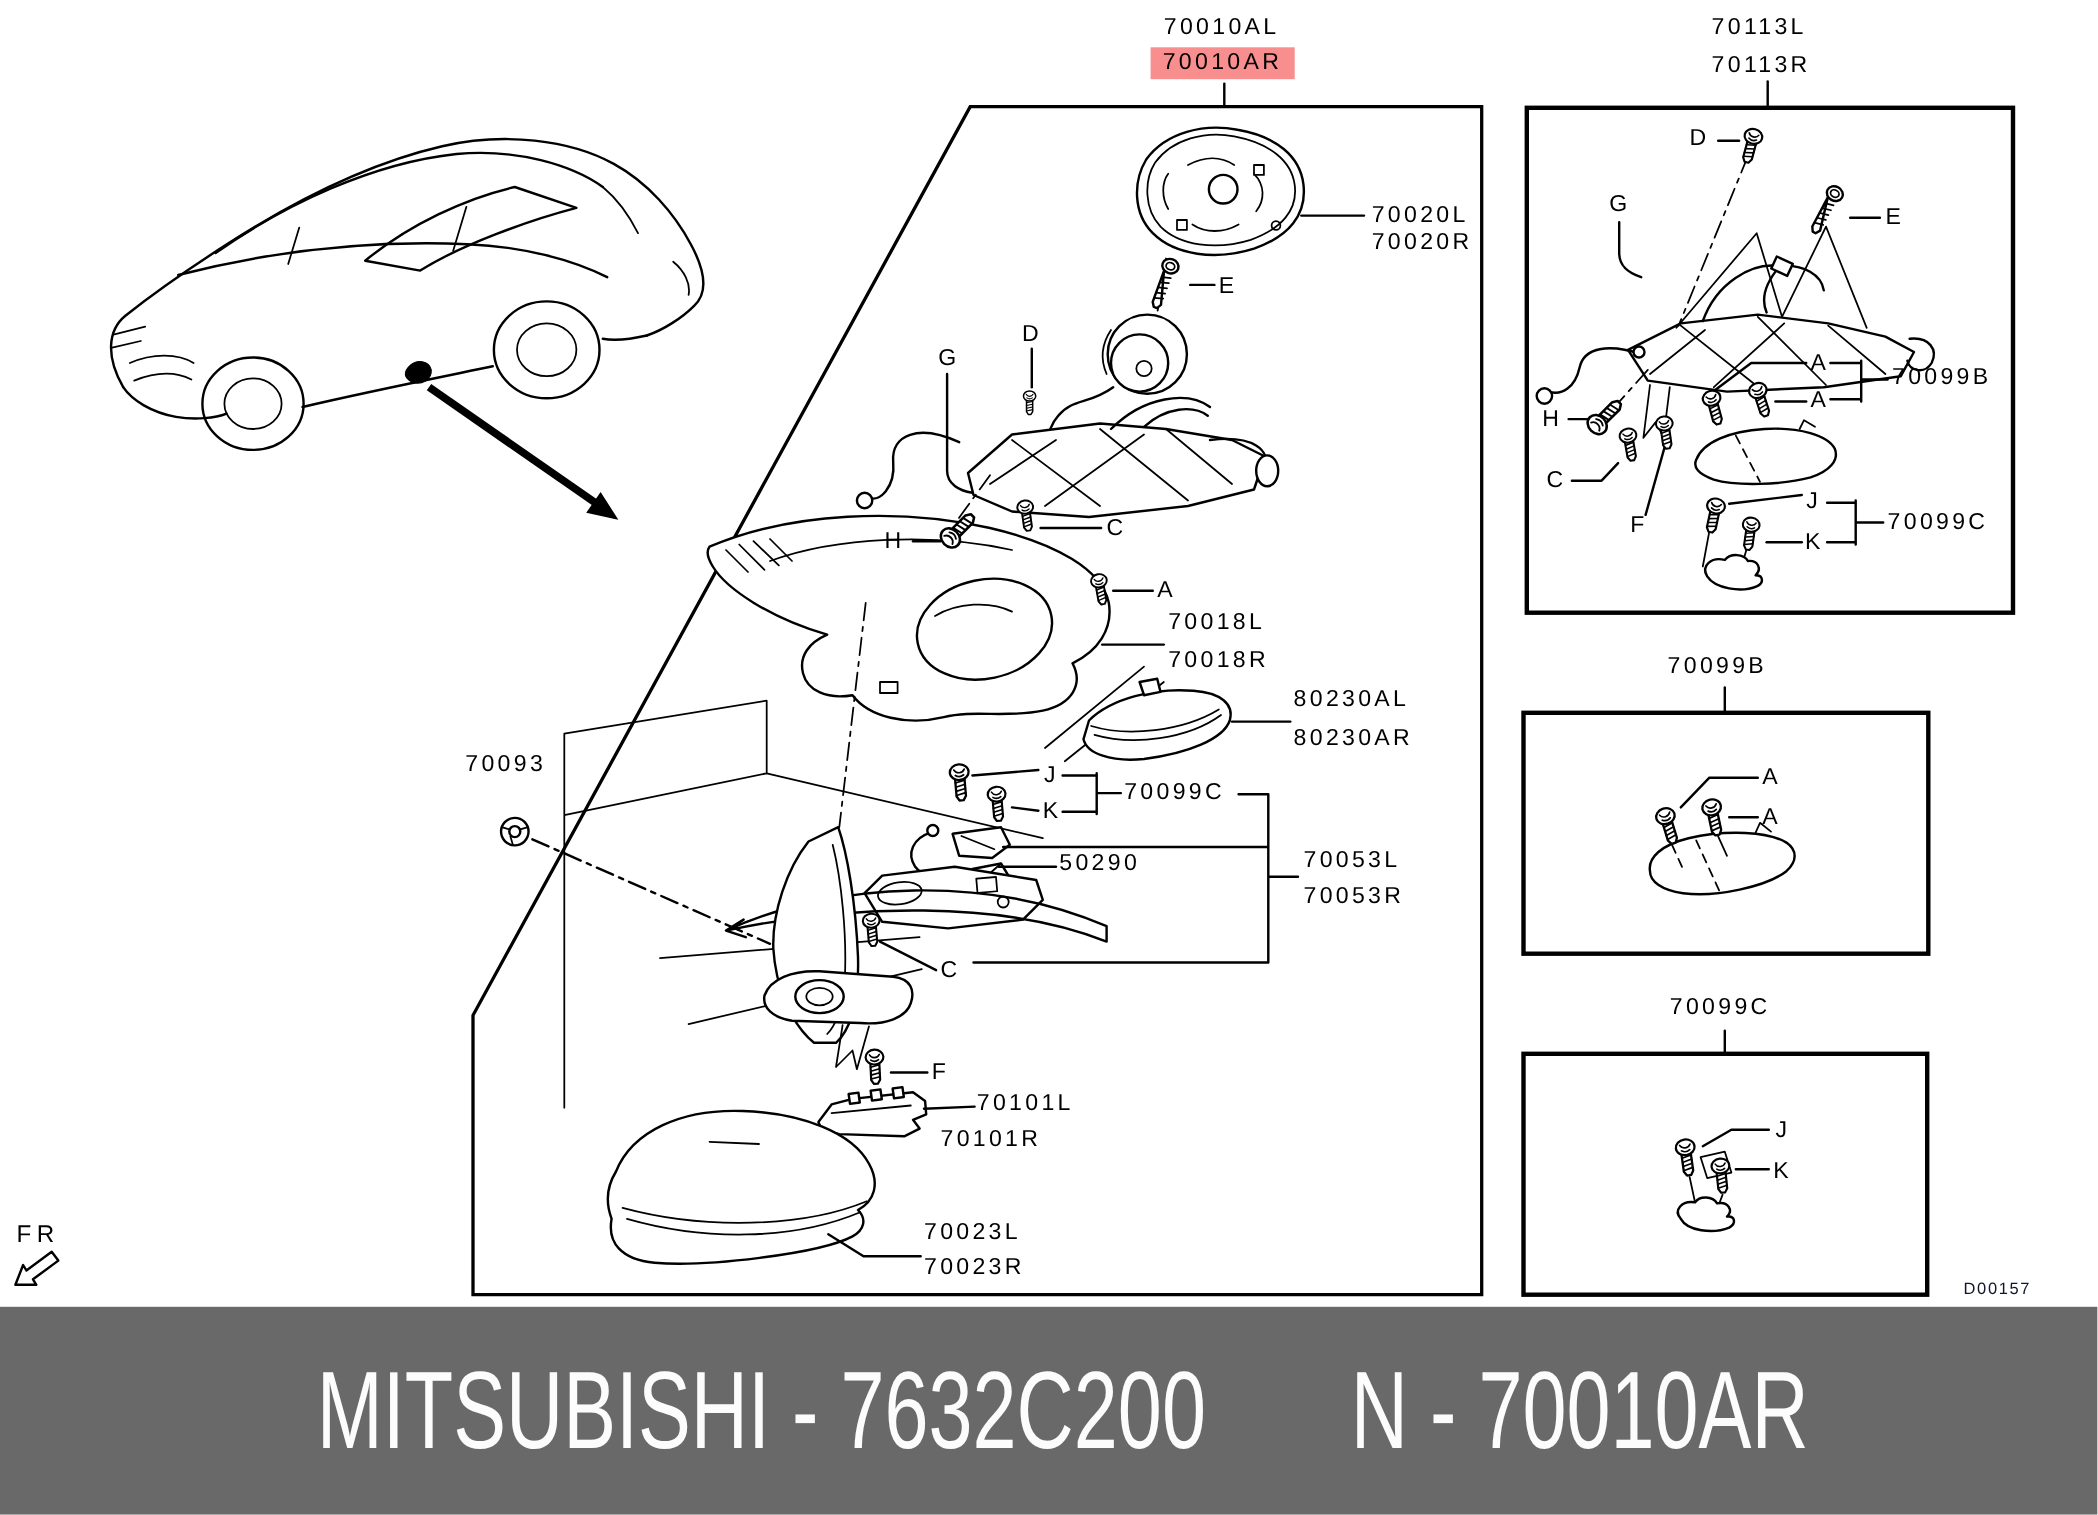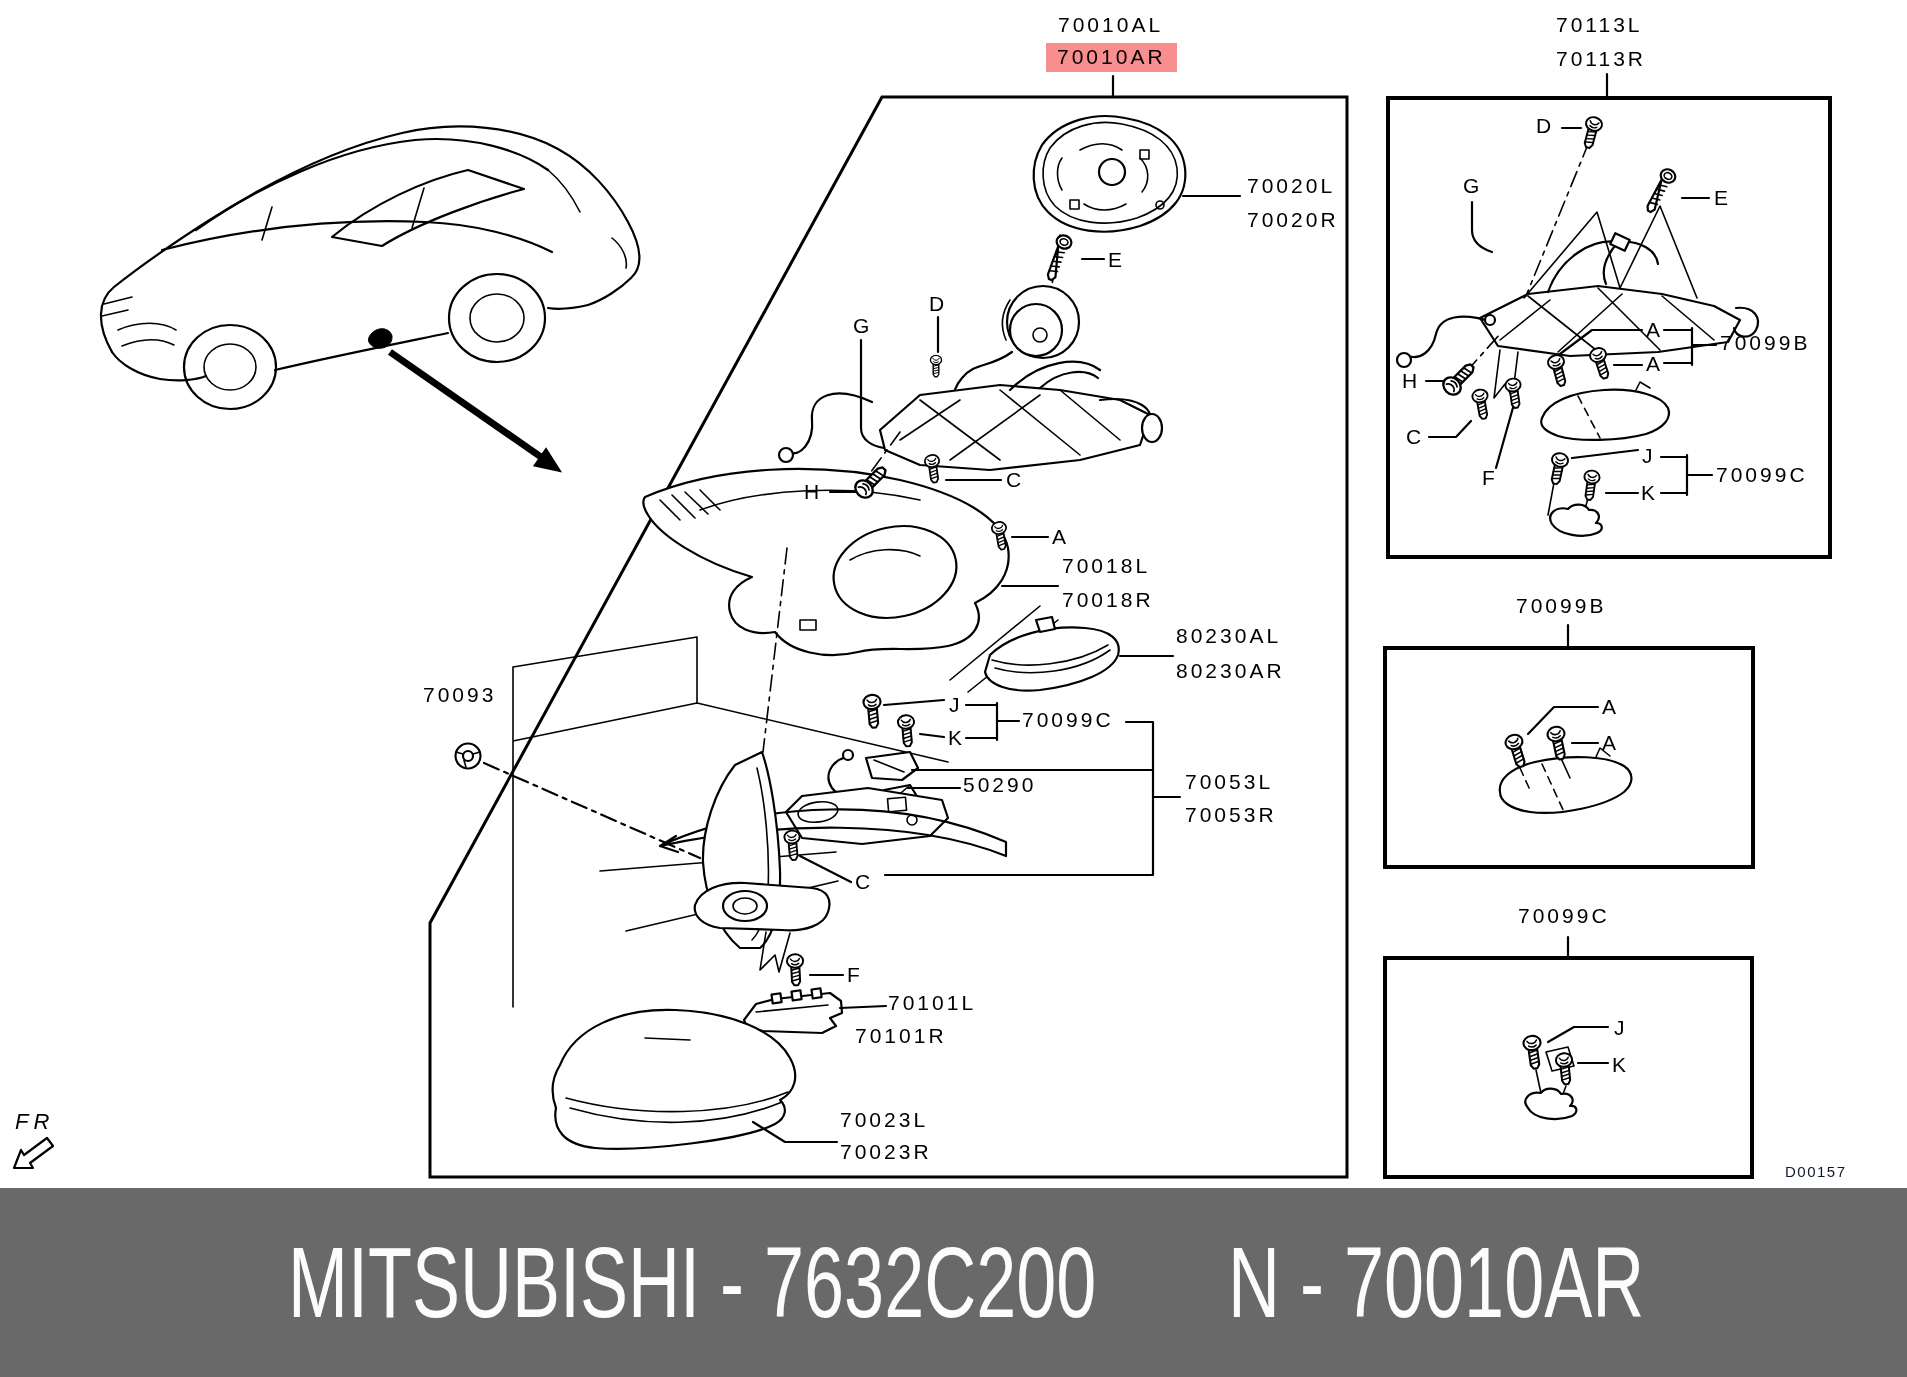--- a/index.html
+++ b/index.html
@@ -10,21 +10,21 @@
   .thin{stroke:#000;stroke-width:1.6;fill:none;stroke-linecap:round;stroke-linejoin:round;}
   .fw{fill:#fff;stroke:#000;stroke-width:2.2;stroke-linejoin:round;}
   .box{fill:none;stroke:#000;stroke-width:4;}
   .mainbox{fill:none;stroke:#000;stroke-width:3;}
   .dd{stroke-dasharray:16 6 4 6;}
   .dash{stroke-dasharray:8 6;}
   .lbl{position:absolute;font-size:21px;line-height:23px;letter-spacing:3px;white-space:nowrap;}
   .ltr{letter-spacing:0;}
   .hl{background:#F98E8E;padding:2px 11px 4px 11px;}
   .code{font-size:15px;letter-spacing:1.5px;color:#0f172a;}
-  .fr{font-size:22px;letter-spacing:5px;font-style:italic;}
+  .fr{font-size:22px;letter-spacing:5px;}
   .footer{position:absolute;left:0;top:1188px;width:1907px;height:210px;background:#696969;}
   .fspan{position:absolute;top:0;height:189px;display:flex;align-items:center;
          color:#fcfcfc;font-size:100px;white-space:nowrap;
          transform:scaleX(0.72);transform-origin:left center;}
   .f1{left:288px;} .f2{left:1228px;}
 </style>
 </head>
 <body>
 
 <div class="stage">
@@ -281,21 +281,21 @@
     <g>
       <polygon class="fw" stroke-width="2.5" points="47,1138 24,1155 21,1150 14,1168 33,1168 30,1163 53,1146"></polygon>
     </g>
   </svg>
 
   <div class="lbl" style="left:1058px;top:13px">70010AL</div>
   <div class="lbl hl" style="left:1046px;top:43px">70010AR</div>
   <div class="lbl" style="left:1556px;top:13px">70113L</div>
   <div class="lbl" style="left:1556px;top:47px">70113R</div>
 
-  <div class="lbl" style="left:1247px;top:174px">70020L</div>
+  <div class="lbl" style="left:1247px;top:184px">70020L</div>
   <div class="lbl" style="left:1247px;top:208px">70020R</div>
   <div class="lbl" style="left:1062px;top:554px">70018L</div>
   <div class="lbl" style="left:1062px;top:588px">70018R</div>
   <div class="lbl" style="left:1176px;top:624px">80230AL</div>
   <div class="lbl" style="left:1176px;top:659px">80230AR</div>
   <div class="lbl" style="left:1022px;top:708px">70099C</div>
   <div class="lbl" style="left:963px;top:773px">50290</div>
   <div class="lbl" style="left:1185px;top:770px">70053L</div>
   <div class="lbl" style="left:1185px;top:803px">70053R</div>
   <div class="lbl" style="left:423px;top:683px">70093</div>

